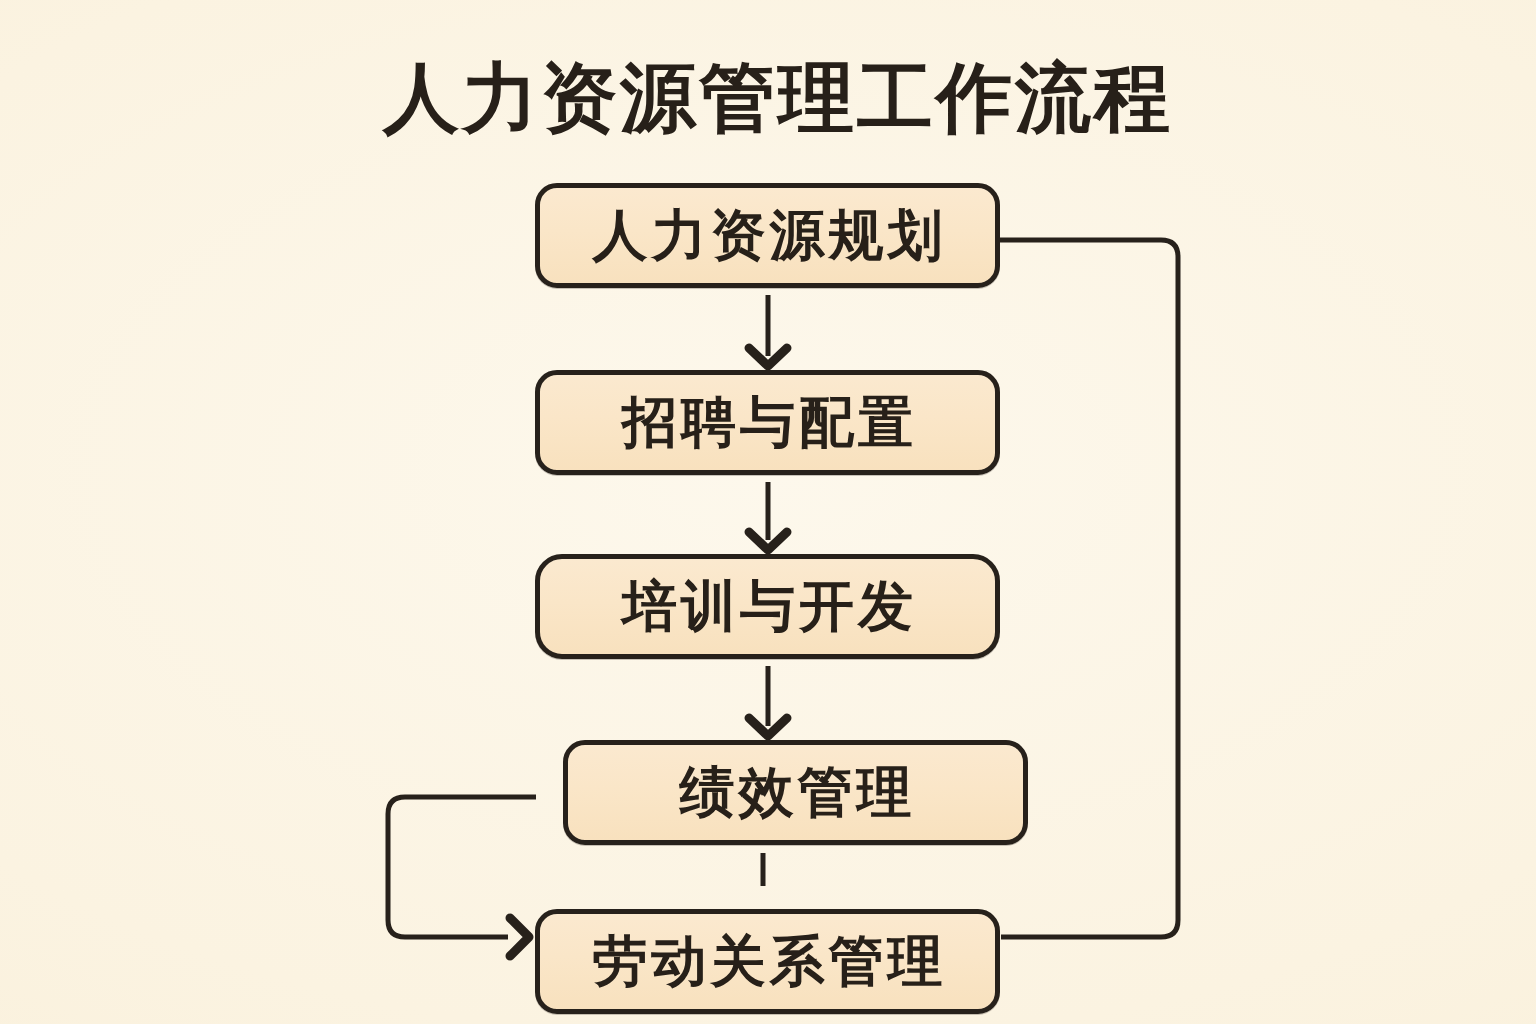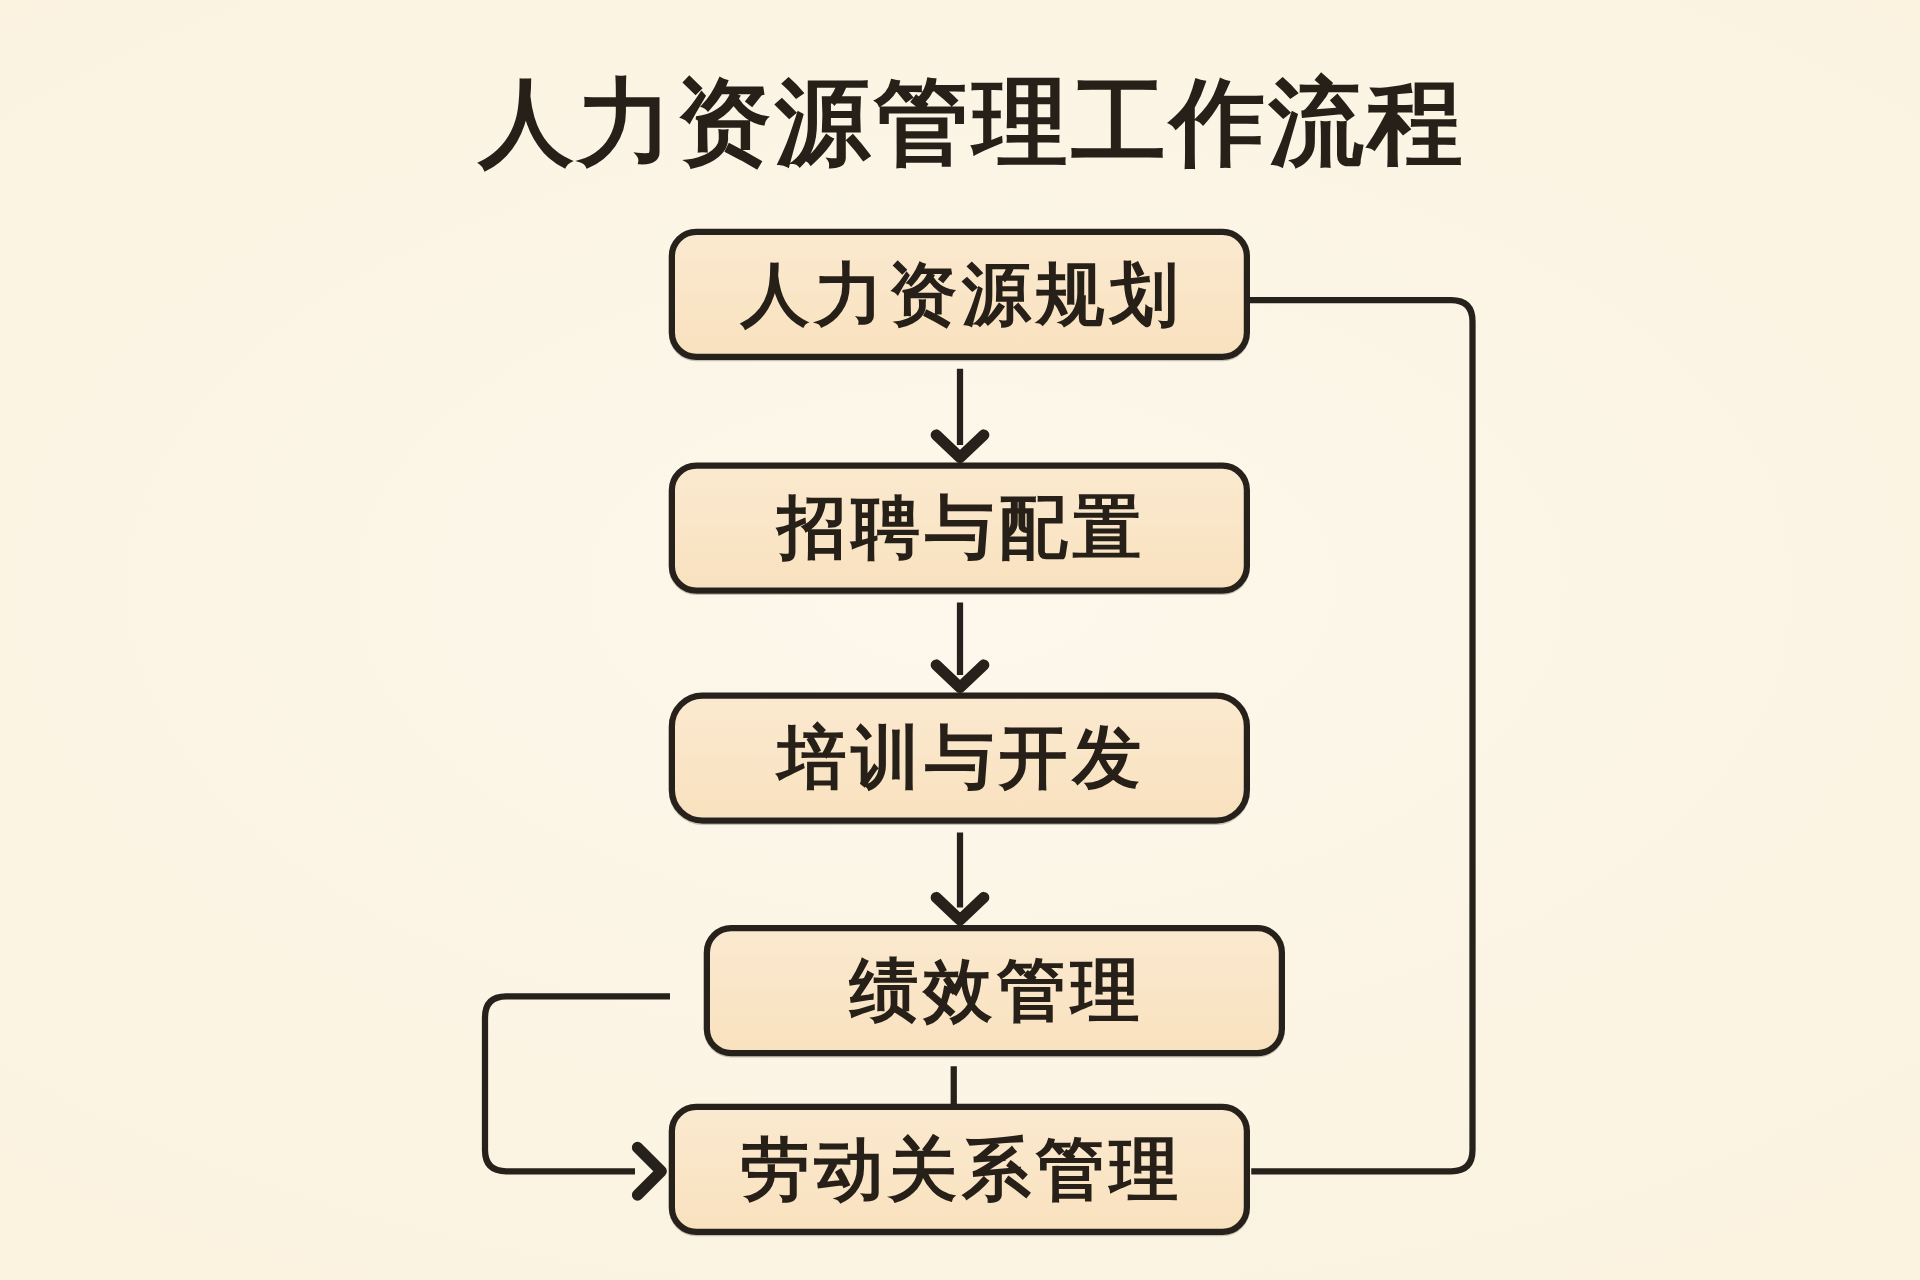--- a/index.html
+++ b/index.html
@@ -46,21 +46,21 @@
     font-weight:700;
     letter-spacing:4px;
     color:var(--text);
     text-indent:4px;
     box-shadow:0 1px 0 rgba(39,33,27,0.25);
   }
   .node-1{top:183px;}
   .node-2{top:370px;}
   .node-3{top:554px;border-radius:27px;}
   .node-4{top:740px;margin-left:28px;}
-  .node-5{top:883px;}
+  .node-5{top:909px;}
   .edge{stroke:var(--stroke);fill:none;}
   .edge-line{stroke-width:5px;}
   .edge-head{stroke-width:9px;stroke-linecap:round;stroke-linejoin:round;}
 </style>
 </head>
 <body>
 
 <div class="stage">
 
   <div class="title">人力资源管理工作流程</div>

